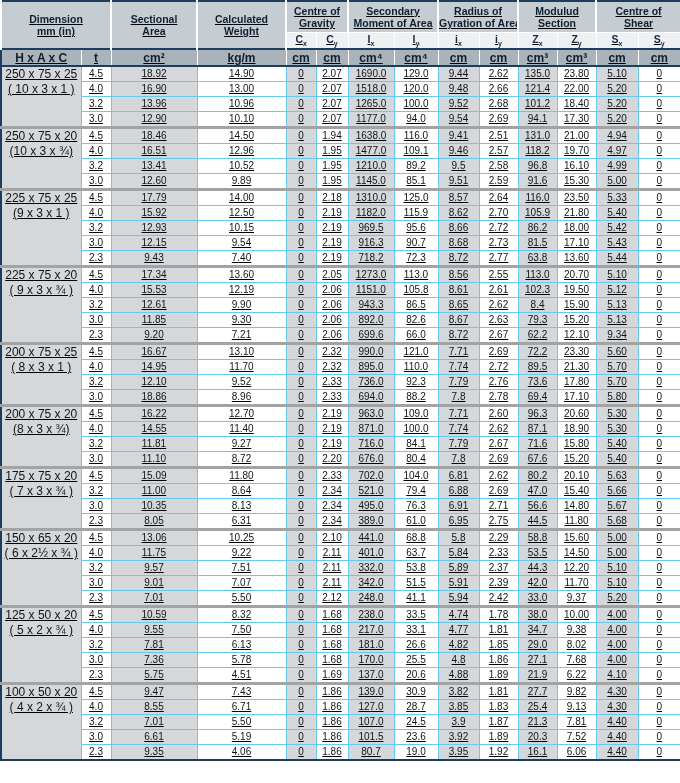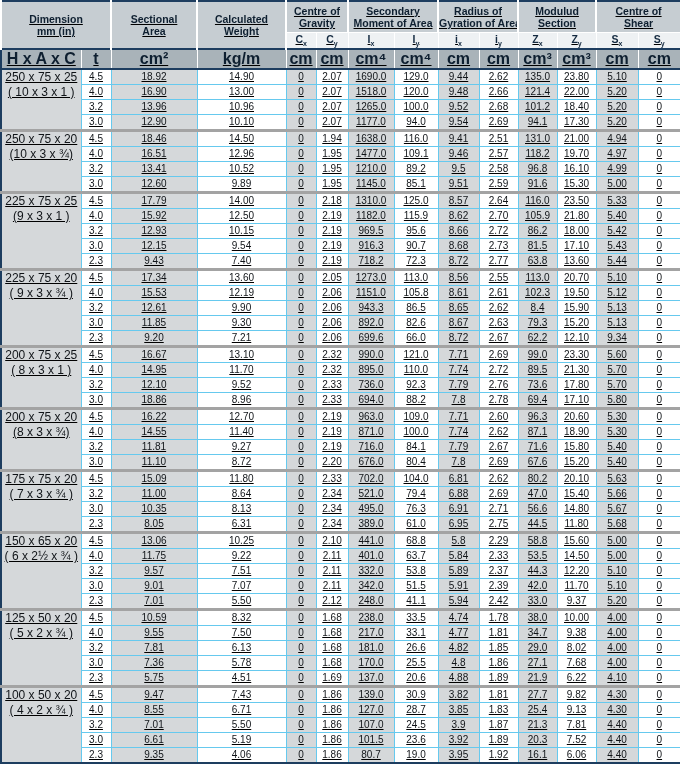--- a/index.html
+++ b/index.html
@@ -17,21 +17,21 @@
   }
   
   thead tr.h2 th {
     background:#eef1f3; color:#13293f; font-size:10.5px; font-weight:bold;
     height:15px; text-align:center; vertical-align:middle;
     border-left:1px solid #ffffff; border-right:1px solid #ffffff;
   }
   thead tr.h2 th sub { font-size:7px; }
   
   thead tr.h3 th {
-    background:#a9b3b9; color:#0e1f30; font-size:16px; font-weight:bold;
+    background:#a9b3b9; color:#0e1f30; font-size:12px; font-weight:bold;
     height:15px; text-align:center; vertical-align:middle;
     border-top:2px solid #1d3d5f; border-bottom:2px solid #1d3d5f;
     border-left:1px solid #ffffff; border-right:1px solid #ffffff;
   }
 
   
   tbody td {
     font-size:10px; color:#101418; text-align:center; vertical-align:middle;
     height:14px; line-height:14px;
     border:1px solid #66c9ee;
@@ -432,21 +432,21 @@
           </td>
           <td class="white">4.5</td>
           <td class="gray">16.67</td>
           <td class="white">13.10</td>
           <td class="gray">0</td>
           <td class="white">2.32</td>
           <td class="gray">990.0</td>
           <td class="white">121.0</td>
           <td class="gray">7.71</td>
           <td class="white">2.69</td>
-          <td class="gray">99.0</td>
+          <td class="gray">72.2</td>
           <td class="white">23.30</td>
           <td class="gray">5.60</td>
           <td class="white">0</td>
         </tr>
         <tr>
           <td class="white">4.0</td>
           <td class="gray">14.95</td>
           <td class="white">11.70</td>
           <td class="gray">0</td>
           <td class="white">2.32</td>

